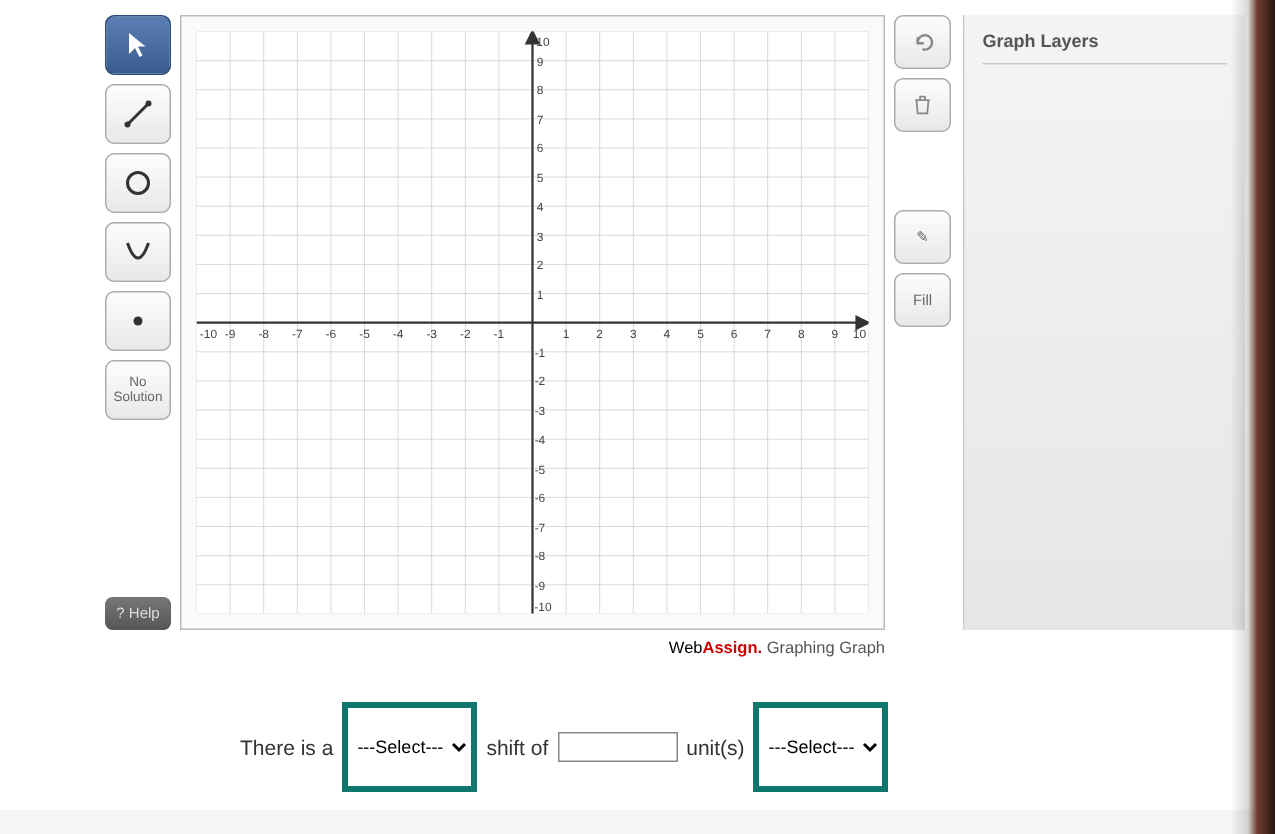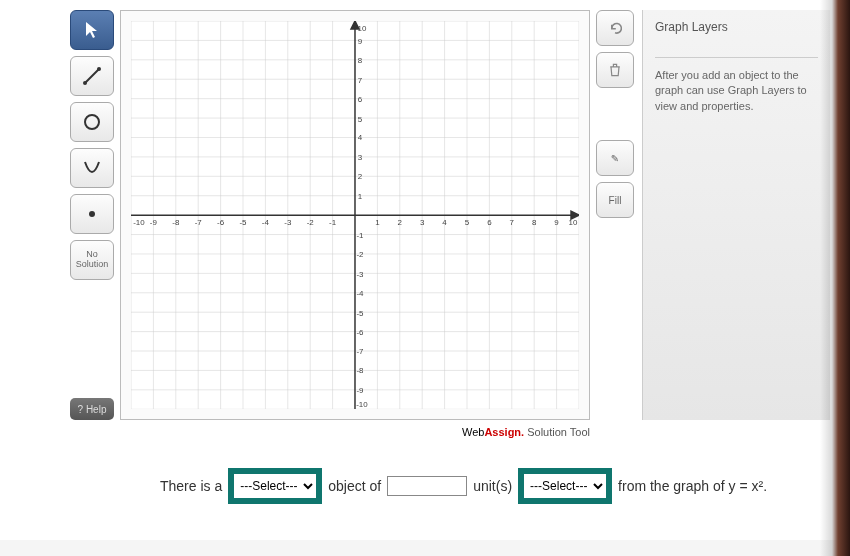--- a/index.html
+++ b/index.html
@@ -94,22 +94,22 @@
   }
   .layers-panel {
     flex:1;
     background:linear-gradient(#f4f4f4,#e6e6e6);
     border-left:1px solid #ccc;
     padding:10px 12px;
     font-size:12px;
     color:#555;
   }
   .layers-panel .title {
-    font-weight:normal;
-    padding-bottom:23px;
+    font-weight:bold;
+    padding-bottom:8px;
     border-bottom:1px solid #ccc;
     margin-bottom:10px;
   }
   .layers-panel .desc {
     font-size:11px;
     color:#666;
     line-height:1.4;
   }
   .help-btn {
     width:44px;height:22px;
@@ -133,22 +133,22 @@
   .answer-row {
     margin:30px 0 4px 140px;
     font-size:14px;
     color:#333;
     display:flex;
     align-items:center;
     gap:6px;
   }
   .answer-row select {
     font-size:12px;
-    padding:4px 2px;
-    border:6px solid #0f766e;
+    padding:18px 2px;
+    border:4px solid #0f766e;
     background:#fff;
   }
   .answer-row input[type=text]{
     width:80px;
     border:1px solid #888;
     padding:2px;
     font-size:12px;
   }
   .page-edge {
     position:absolute;
@@ -307,35 +307,33 @@
             <path d="M5 6 L15 6 L14 17 L6 17 Z M4 6 L16 6 M8 3 L12 3 L12 6 L8 6 Z" stroke="#888" stroke-width="1.5" fill="none"></path>
           </svg>
       </div>
       <div style="height:40px"></div>
       <div class="right-btn">✎</div>
       <div class="right-btn">Fill</div>
     </div>
 
     <div class="layers-panel">
       <div class="title">Graph Layers</div>
-      <div class="desc">After you add an object to the graph can use Graph Layers to view and properties.</div>
     </div>
   </div>
 
   <div class="wa-credit">
-    <span class="wa">Web</span><span class="assign">Assign.</span><span> Solution Tool</span>
+    <span class="wa">Web</span><span class="assign">Assign.</span><span> Graphing Graph</span>
   </div>
 
   <div class="answer-row">
     <span>There is a </span>
     <select>
       <option>---Select---</option>
     </select>
-    <span> object of </span>
+    <span> shift of </span>
     <input type="text" value="" style="">
     <span> unit(s) </span>
     <select>
       <option>---Select---</option>
     </select>
-    <span> from the graph of y = x².</span>
   </div>
 </div>
 <div class="page-edge"></div>
 
 </body></html>

